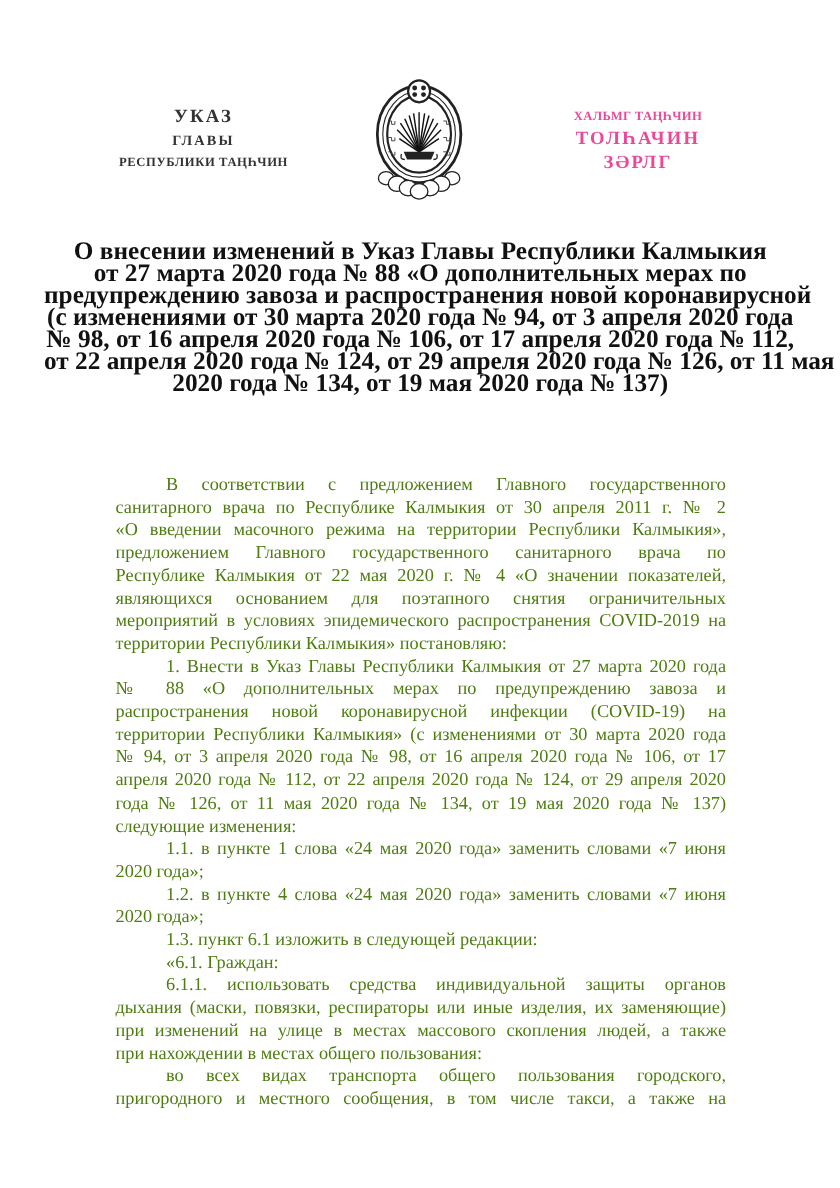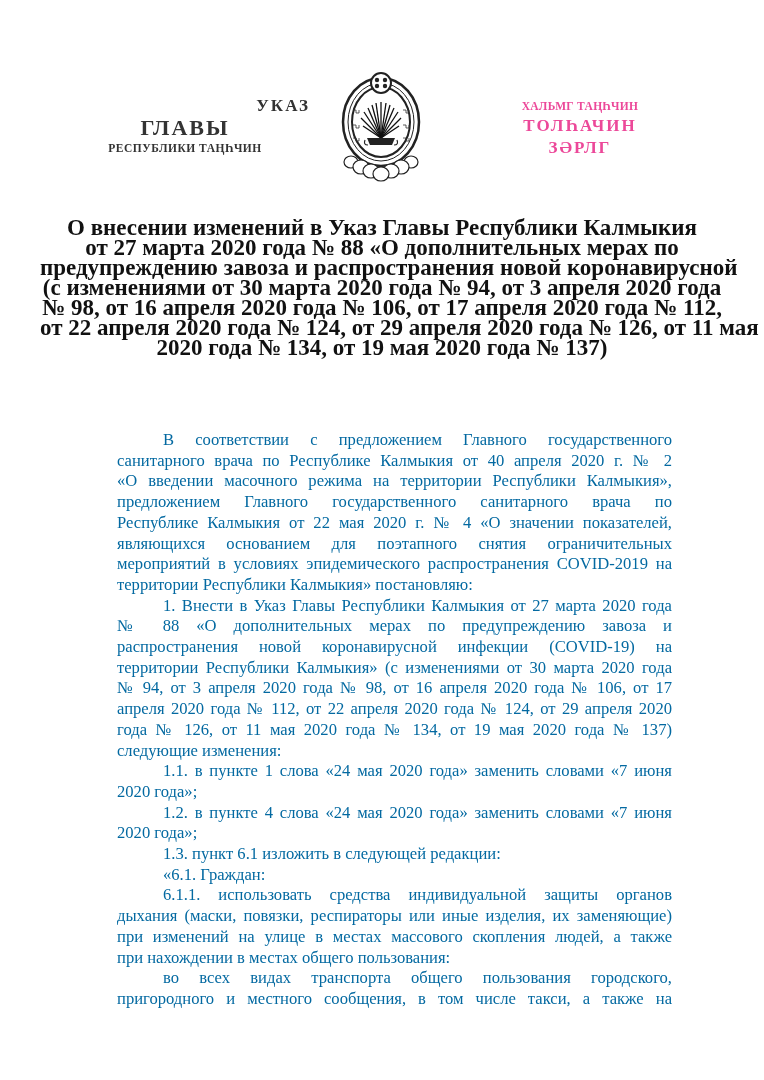--- a/index.html
+++ b/index.html
@@ -1,28 +1,28 @@
 <!DOCTYPE html>
 <html><head>
 <meta charset="utf-8">
 <style>
   html, body { margin: 0; padding: 0; background: #ffffff; }
   body { width: 764px; height: 1080px; position: relative; overflow: hidden; font-family: "Liberation Serif", "DejaVu Serif", serif; color: #1a1a1a; }
   .header-left { position: absolute; left: 60px; top: 95px; width: 250px; text-align: center; font-family: "Liberation Serif", serif; font-weight: bold; color: #333; }
-  .header-left .l1 { font-size: 17px; letter-spacing: 2px; line-height: 22px; text-align: right; }
-  .header-left .l2 { font-size: 22px; letter-spacing: 2px; line-height: 22px; }
+  .header-left .l1 { font-size: 17px; letter-spacing: 2px; line-height: 22px; }
+  .header-left .l2 { font-size: 13px; letter-spacing: 2px; line-height: 22px; }
   .header-left .l3 { font-size: 11.5px; letter-spacing: 0.5px; line-height: 18px; }
   .header-right { position: absolute; left: 460px; top: 97px; width: 240px; text-align: center; font-weight: bold; color: #ec4899; }
   .header-right .r1 { font-size: 11.5px; letter-spacing: 0.3px; line-height: 18px; }
   .header-right .r2 { font-size: 17px; letter-spacing: 2px; line-height: 22px; }
   .header-right .r3 { font-size: 17px; letter-spacing: 2px; line-height: 22px; }
   .emblem { position: absolute; left: 331px; top: 70px; width: 100px; height: 112px; }
   .title { position: absolute; left: 40px; top: 218px; width: 684px; text-align: center; font-weight: bold; font-size: 23px; line-height: 20px; color: #111; }
   .title div { white-space: nowrap; }
-  .body { position: absolute; left: 105px; top: 430px; width: 555px; font-size: 16.6px; line-height: 20.7px; color: #0369a1; margin-left: 12px; }
+  .body { position: absolute; left: 105px; top: 430px; width: 555px; font-size: 16.6px; line-height: 20.7px; color: #4d7c0f; }
   .line { display: block; text-align: justify; text-align-last: justify; white-space: nowrap; }
   .line.last { text-align-last: left; }
   .indent { padding-left: 46px; }
 </style>
 </head>
 <body>
 
 <div class="header-left">
   <div class="l1">УКАЗ</div>
   <div class="l2">ГЛАВЫ</div>
@@ -83,21 +83,21 @@
   <div>от 27 марта 2020 года № 88 «О дополнительных мерах по</div>
   <div>предупреждению завоза и распространения новой коронавирусной</div>
   <div>(с изменениями от 30 марта 2020 года № 94, от 3 апреля 2020 года</div>
   <div>№ 98, от 16 апреля 2020 года № 106, от 17 апреля 2020 года № 112,</div>
   <div>от 22 апреля 2020 года № 124, от 29 апреля 2020 года № 126, от 11 мая</div>
   <div>2020 года № 134, от 19 мая 2020 года № 137)</div>
 </div>
 
 <div class="body" id="body-text">
     <span class="line indent">В соответствии с предложением Главного государственного</span>
-    <span class="line">санитарного врача по Республике Калмыкия от 40 апреля 2020 г. № 2</span>
+    <span class="line">санитарного врача по Республике Калмыкия от 30 апреля 2011 г. № 2</span>
     <span class="line">«О введении масочного режима на территории Республики Калмыкия»,</span>
     <span class="line">предложением Главного государственного санитарного врача по</span>
     <span class="line">Республике Калмыкия от 22 мая 2020 г. № 4 «О значении показателей,</span>
     <span class="line">являющихся основанием для поэтапного снятия ограничительных</span>
     <span class="line">мероприятий в условиях эпидемического распространения COVID-2019 на</span>
     <span class="line last">территории Республики Калмыкия» постановляю:</span>
     <span class="line indent">1. Внести в Указ Главы Республики Калмыкия от 27 марта 2020 года</span>
     <span class="line">№ 88 «О дополнительных мерах по предупреждению завоза и</span>
     <span class="line">распространения новой коронавирусной инфекции (COVID-19) на</span>
     <span class="line">территории Республики Калмыкия» (с изменениями от 30 марта 2020 года</span>

